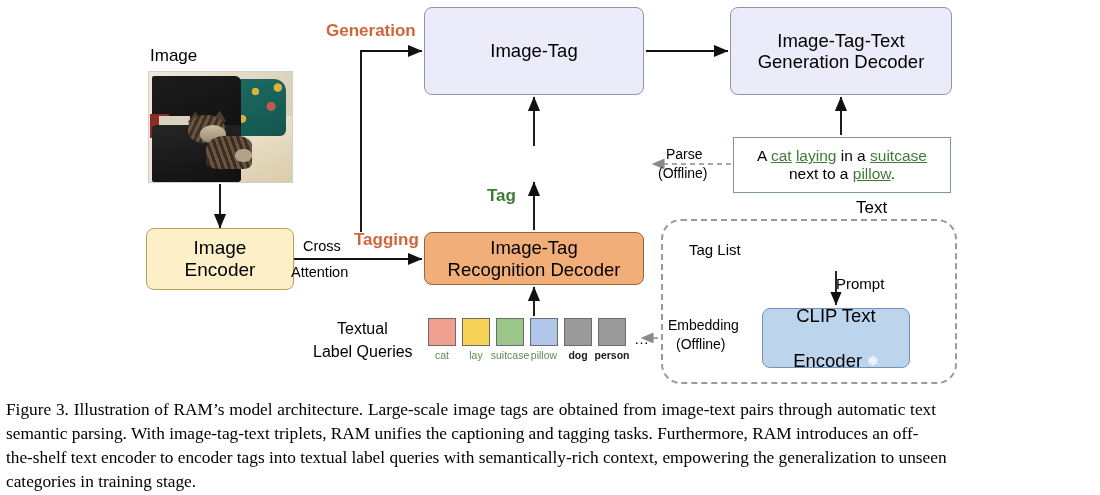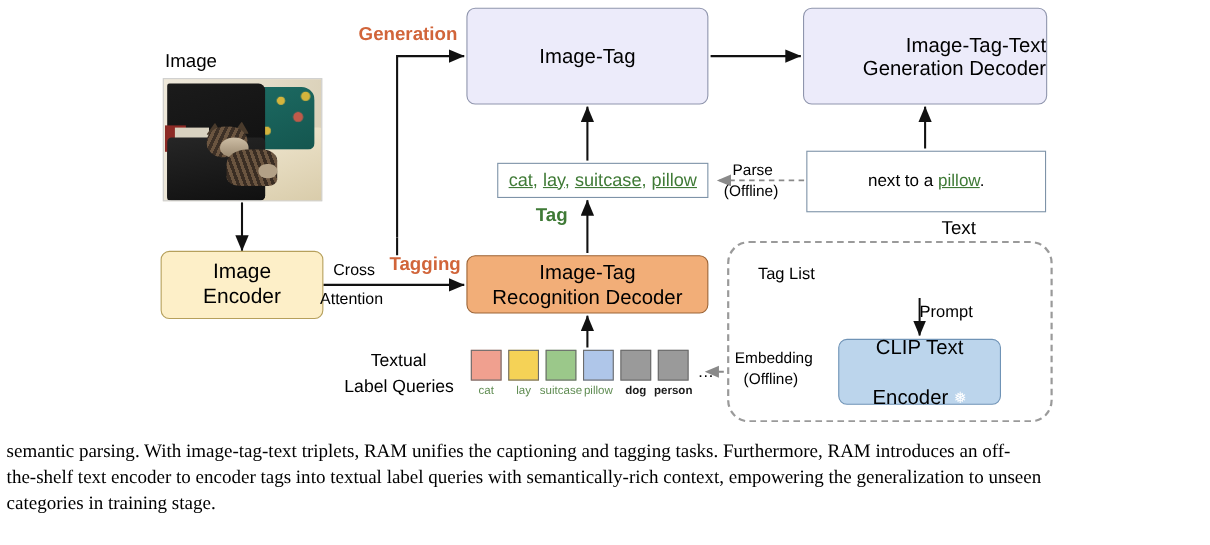--- a/index.html
+++ b/index.html
@@ -27,21 +27,21 @@
   .rounded { border-radius: 8px; }
 
   .purple  { background: #ecebfa; border: 1.6px solid #8f95ad; }
   .orange  { background: #f2ae78; border: 1.6px solid #9c6436; }
   .cream   { background: #fdefc8; border: 1.6px solid #b6a05c; }
   .blueclip{ background: #bcd5ec; border: 1.6px solid #6f93b6; }
   .plain   { background: #ffffff; border: 1.4px solid #7e93a8; }
 
   
   #interaction-encoder { left: 424px; top: 7px;  width: 220px; height: 88px; font-size: 18.5px; }
-  #generation-decoder  { left: 730px; top: 7px;  width: 222px; height: 88px; font-size: 18.5px; align-items: flex-end; }
+  #generation-decoder  { left: 730px; top: 7px;  width: 222px; height: 88px; font-size: 18.5px; }
   #recognition-decoder { left: 424px; top: 232px;width: 220px; height: 53px; font-size: 18.5px; }
   #image-encoder       { left: 146px; top: 228px;width: 148px; height: 62px; font-size: 19px; }
   #clip-encoder        { left: 762px; top: 308px;width: 148px; height: 60px; font-size: 18.5px; gap: 24px; }
 
   #tag-box   { left: 452px; top: 148px; width: 192px; height: 32px; font-size: 16.5px; }
   #text-box  { left: 733px; top: 137px; width: 218px; height: 56px; font-size: 15.5px; }
   #taglist-box { left: 760px; top: 230px; width: 156px; height: 40px; font-size: 12.5px; border:1.2px solid #555; background:#fff;
                  display:flex; flex-direction:column; align-items:center; justify-content:center; position:absolute; line-height:1.25;}
 
   
@@ -229,26 +229,24 @@
     </div>
 
     <div id="clip-encoder" class="box rounded blueclip">
       <span class="ln">CLIP Text</span>
       <span class="ln" style="display:flex;align-items:center;">
         <span>Encoder</span>
         <span class="snow">❅</span>
       </span>
     </div>
 
-    <div id="tag-box" class="box plain">
-      <span class="row" id="tag-row"><span class="gtag">cat</span><span class="gtag-comma">, </span><span class="gtag">lay</span><span class="gtag-comma">, </span><span class="gtag">suitcase</span><span class="gtag-comma">, </span><span class="gtag">pillow</span></span>
-    </div>
     <div id="label-tag" class="lbl">Tag</div>
 
     <div id="text-box" class="box plain">
+      <span class="ln" id="text-line1"><span>A </span><span class="gtag">cat</span><span> </span><span class="gtag">laying</span><span> in a </span><span class="gtag">suitcase</span></span>
       <span class="ln" id="text-line2"><span>next to a </span><span class="gtag">pillow</span><span>.</span></span>
     </div>
     <div id="label-text" class="lbl">Text</div>
 
 
     <div id="label-generation" class="lbl">Generation</div>
     <div id="label-tagging" class="lbl">Tagging</div>
     <div id="label-cross" class="lbl">Cross</div>
     <div id="label-attention" class="lbl">Attention</div>
     <div id="label-parse" class="lbl">Parse</div>
@@ -284,18 +282,19 @@
         </div>
         <div class="swatch-wrap">
           <div class="swatch" style="background: rgb(154, 154, 154);"></div>
           <div class="swatch-lbl lbl-dark">person</div>
         </div>
       </div>
 
   </div>
 
   <div id="caption">
+      <span class="cline l1">Figure 3. Illustration of RAM’s model architecture.  Large-scale image tags are obtained from image-text pairs through automatic text</span>
       <span class="cline l2">semantic parsing.  With image-tag-text triplets, RAM unifies the captioning and tagging tasks.  Furthermore, RAM introduces an off-</span>
       <span class="cline l3">the-shelf text encoder to encoder tags into textual label queries with semantically-rich context, empowering the generalization to unseen</span>
       <span class="cline l4">categories in training stage.</span>
     </div>
 
 </div>
 
 </body></html>

